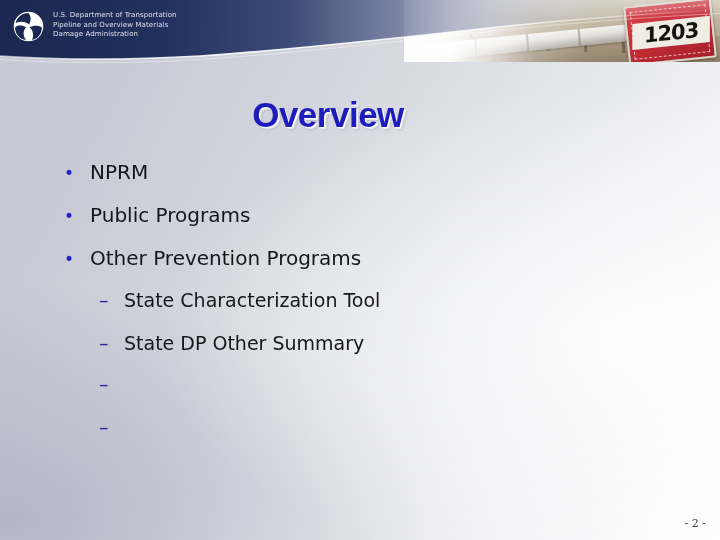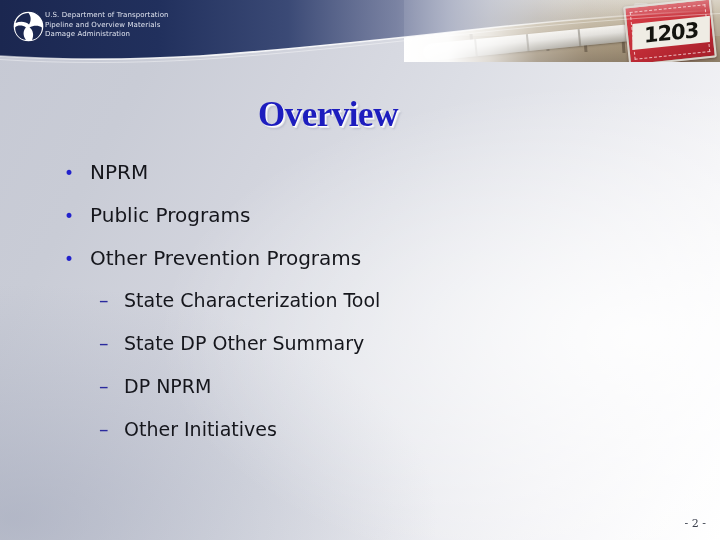--- a/index.html
+++ b/index.html
@@ -166,21 +166,21 @@
       linear-gradient(180deg, rgba(255,255,255,0.30) 0%, rgba(255,255,255,0) 30%);
   }
 
   
   .agency {
     position: absolute;
     top: 10px;
     left: 12px;
     display: flex;
     align-items: flex-start;
-    gap: 0;
+    gap: 8px;
     z-index: 6;
   }
   .dot-logo { width: 33px; height: 33px; display: block; flex: none; }
   .agency-text {
     padding-top: 1px;
     color: #dfe3ee;
     font-family: "DejaVu Sans", sans-serif;
     font-size: 7px;
     line-height: 9.6px;
     letter-spacing: .1px;
@@ -188,21 +188,21 @@
   }
   .agency-text div { display: block; }
 
   
   .title {
     position: absolute;
     top: 94px;
     left: 0;
     width: 656px;
     text-align: center;
-    font-family: Liberation Serif, serif;
+    font-family: Liberation Sans, sans-serif;
     font-weight: bold;
     font-size: 35px;
     line-height: 42px;
     color: #1d1dbe;
     letter-spacing: -0.5px;
     text-shadow:
        1px 1px 0 rgba(255,255,255,0.95),
        2px 2px 1px rgba(255,255,255,0.75),
        3px 3px 2px rgba(150,155,175,0.45);
     z-index: 5;
@@ -355,23 +355,21 @@
     <div class="bullet-row lvl2">
       <span class="marker">–</span>
       <span class="label">State Characterization Tool</span>
     </div>
     <div class="bullet-row lvl2">
       <span class="marker">–</span>
       <span class="label">State DP Other Summary</span>
     </div>
     <div class="bullet-row lvl2">
       <span class="marker">–</span>
-      <span class="label">DP NPRM</span>
     </div>
     <div class="bullet-row lvl2">
       <span class="marker">–</span>
-      <span class="label">Other Initiatives</span>
     </div>
   </div>
 
   <div class="page-number">- 2 -</div>
 
 </div>
 
 </body></html>

